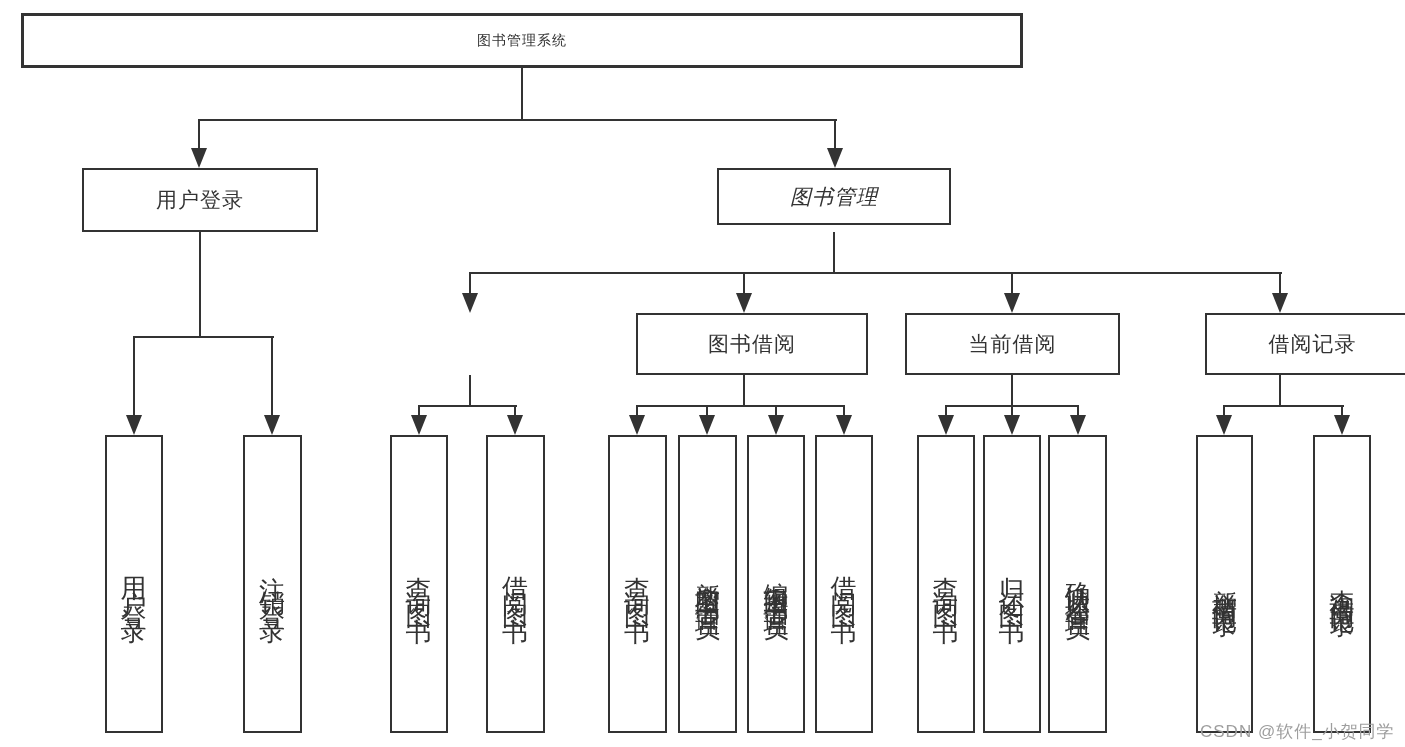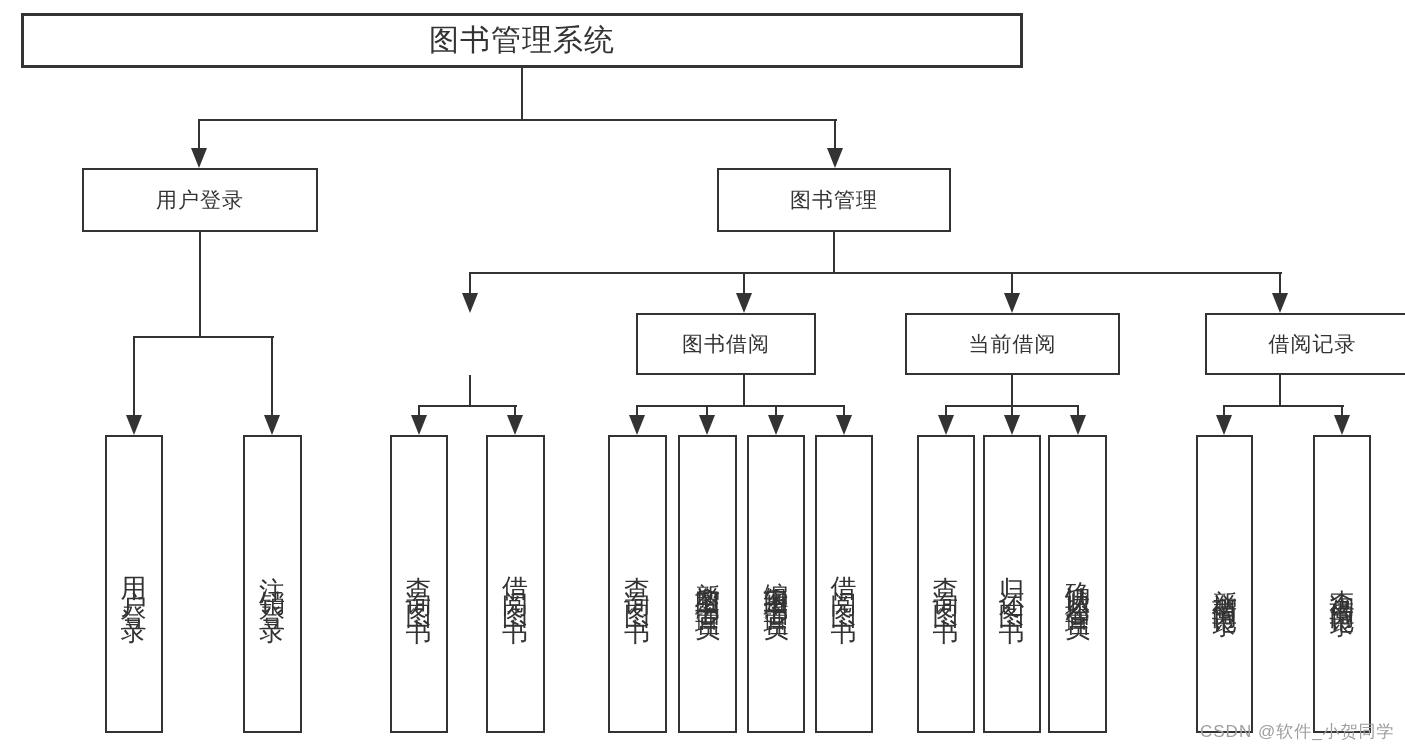--- a/index.html
+++ b/index.html
@@ -25,21 +25,21 @@
     box-sizing:border-box;
     border:2px solid var(--line);
     background:#ffffff;
     display:flex;
     align-items:center;
     justify-content:center;
     color:var(--text);
     font-size:21px;
     letter-spacing:1px;
   }
-  .box.root{border-width:3px;font-size:30px;}
+  .box.root{border-width:3px;font-size:14px;}
   .leaf{
     display:flex;
     align-items:center;
     justify-content:center;
   }
   .leaf-text{
     writing-mode:vertical-rl;
     text-orientation:mixed;
     font-size:26px;
     letter-spacing:14px;
@@ -81,21 +81,21 @@
   <div class="vline" style="left:521px;top:68px;width:2px;height:53px;"></div>
   <div class="hline" style="left:198px;top:119px;width:639px;height:2px;"></div>
   <div class="vline" style="left:198px;top:121px;width:2px;height:29px;"></div>
   <div class="arrow" style="left:191px;top:148px;"></div>
   <div class="vline" style="left:834px;top:121px;width:2px;height:29px;"></div>
   <div class="arrow" style="left:827px;top:148px;"></div>
 
   <div class="box" style="left:82px;top:168px;width:236px;height:64px;">
     <span>用户登录</span>
   </div>
-  <div class="box" style="left:717px;top:168px;width:234px;height:64px;">
+  <div class="box" style="left:717px;top:168px;width:234px;height:57px;font-style:italic;">
     <span>图书管理</span>
   </div>
 
   <div class="vline" style="left:199px;top:232px;width:2px;height:106px;"></div>
   <div class="hline" style="left:133px;top:336px;width:141px;height:2px;"></div>
   <div class="vline" style="left:133px;top:338px;width:2px;height:79px;"></div>
   <div class="arrow" style="left:126px;top:415px;"></div>
   <div class="vline" style="left:271px;top:338px;width:2px;height:79px;"></div>
   <div class="arrow" style="left:264px;top:415px;"></div>
 
@@ -103,21 +103,21 @@
   <div class="hline" style="left:469px;top:272px;width:813px;height:2px;"></div>
   <div class="vline" style="left:469px;top:274px;width:2px;height:21px;"></div>
   <div class="arrow" style="left:462px;top:293px;"></div>
   <div class="vline" style="left:743px;top:274px;width:2px;height:21px;"></div>
   <div class="arrow" style="left:736px;top:293px;"></div>
   <div class="vline" style="left:1011px;top:274px;width:2px;height:21px;"></div>
   <div class="arrow" style="left:1004px;top:293px;"></div>
   <div class="vline" style="left:1279px;top:274px;width:2px;height:21px;"></div>
   <div class="arrow" style="left:1272px;top:293px;"></div>
 
-  <div class="box" style="left:636px;top:313px;width:180px;height:62px;">
+  <div class="box" style="left:636px;top:313px;width:232px;height:62px;">
     <span>图书借阅</span>
   </div>
   <div class="box" style="left:905px;top:313px;width:215px;height:62px;">
     <span>当前借阅</span>
   </div>
   <div class="box" style="left:1173px;top:313px;width:215px;height:62px;margin-left:32px;">
     <span>借阅记录</span>
   </div>
 
   <div class="vline" style="left:469px;top:375px;width:2px;height:32px;"></div>

